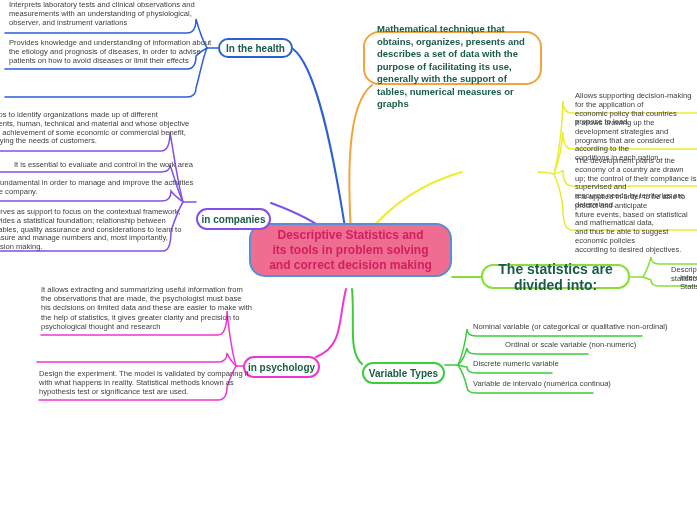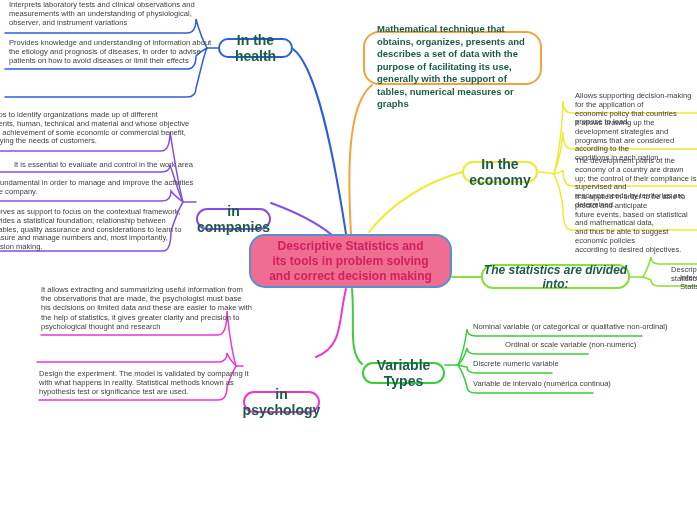--- a/index.html
+++ b/index.html
@@ -14,31 +14,31 @@
   .st-purple path{stroke:var(--companies-branch);}
   .st-magenta path{stroke:var(--psychology-branch);}
   .st-orange path{stroke:var(--definition-branch);}
   .st-yellow path{stroke:var(--economy-branch);}
   .st-lgreen path{stroke:var(--divisions-branch);}
   .st-green path{stroke:var(--variables-branch);}
 
   .bnode{
     position:absolute;background:#fff;border:2px solid #000;border-radius:12px;
     display:flex;align-items:center;justify-content:center;text-align:center;
-    font-weight:bold;font-size:14px;color:var(--node-text);box-sizing:border-box;
+    font-weight:bold;font-size:10px;color:var(--node-text);box-sizing:border-box;
   }
   .bnode.health{border-color:var(--health-branch);}
   .bnode.companies{border-color:var(--companies-branch);margin-top:16px;}
-  .bnode.psychology{border-color:var(--psychology-branch);margin-top:35px;}
+  .bnode.psychology{border-color:var(--psychology-branch);}
   .bnode.economy{border-color:var(--economy-branch);}
-  .bnode.divisions{border-color:var(--divisions-branch);font-size:12px;font-style:italic;}
+  .bnode.divisions{border-color:var(--divisions-branch);font-size:14px;}
   .bnode.variables{border-color:var(--variables-branch);}
 
   .center-node{
-    position:absolute;left:249px;top:234px;width:203px;height:54px;
+    position:absolute;left:249px;top:223px;width:203px;height:54px;
     background:var(--center-fill);border:2.5px solid var(--center-border);border-radius:16px;
     display:flex;align-items:center;justify-content:center;text-align:center;
     font-weight:bold;font-size:12px;line-height:15px;color:var(--center-text);box-sizing:border-box;
     padding:0 18px;
   }
   .def-node{
     position:absolute;left:363px;top:31px;width:179px;height:54px;
     background:#fff;border:2px solid var(--definition-branch);border-radius:16px;
     display:flex;align-items:center;text-align:left;
     font-weight:bold;font-size:9.5px;line-height:12.5px;color:var(--node-text);box-sizing:border-box;
@@ -105,21 +105,20 @@
     </g>
   </svg>
 
   <div class="center-node">Descriptive Statistics and its tools in problem solving and correct decision making</div>
 
   <div class="def-node">Mathematical technique that obtains, organizes, presents and describes a set of data with the purpose of facilitating its use, generally with the support of tables, numerical measures or graphs</div>
 
   <div class="bnode health" style="left:218px;top:38px;width:75px;height:20px;">In the health</div>
   <div class="bnode companies" style="left:196px;top:192px;width:75px;height:22px;">in companies</div>
   <div class="bnode psychology" style="left:243px;top:356px;width:77px;height:22px;">in psychology</div>
-  <div class="bnode economy" style="left:462px;top:161px;width:76px;height:22px;">In the economy</div>
   <div class="bnode divisions" style="left:481px;top:264px;width:149px;height:25px;">The statistics are divided into:</div>
   <div class="bnode variables" style="left:362px;top:354px;width:83px;height:22px;margin-top:8px;">Variable Types</div>
 
   <div class="item" style="left:9px;top:1px;">Interprets laboratory tests and clinical observations and
 measurements with an understanding of physiological,
 observer, and instrument variations</div>
   <div class="item" style="left:9px;top:39px;">Provides knowledge and understanding of information about
 the etiology and prognosis of diseases, in order to advise
 patients on how to avoid diseases or limit their effects</div>
 

